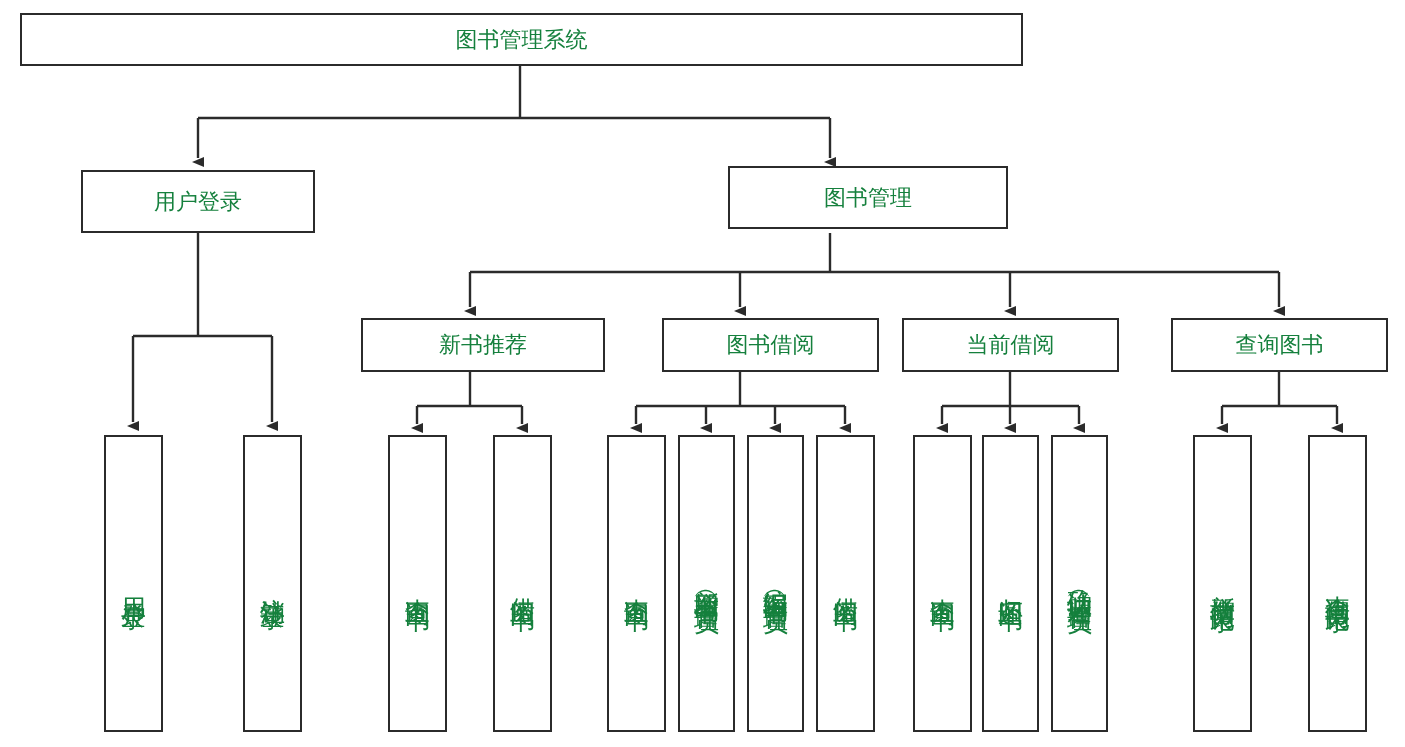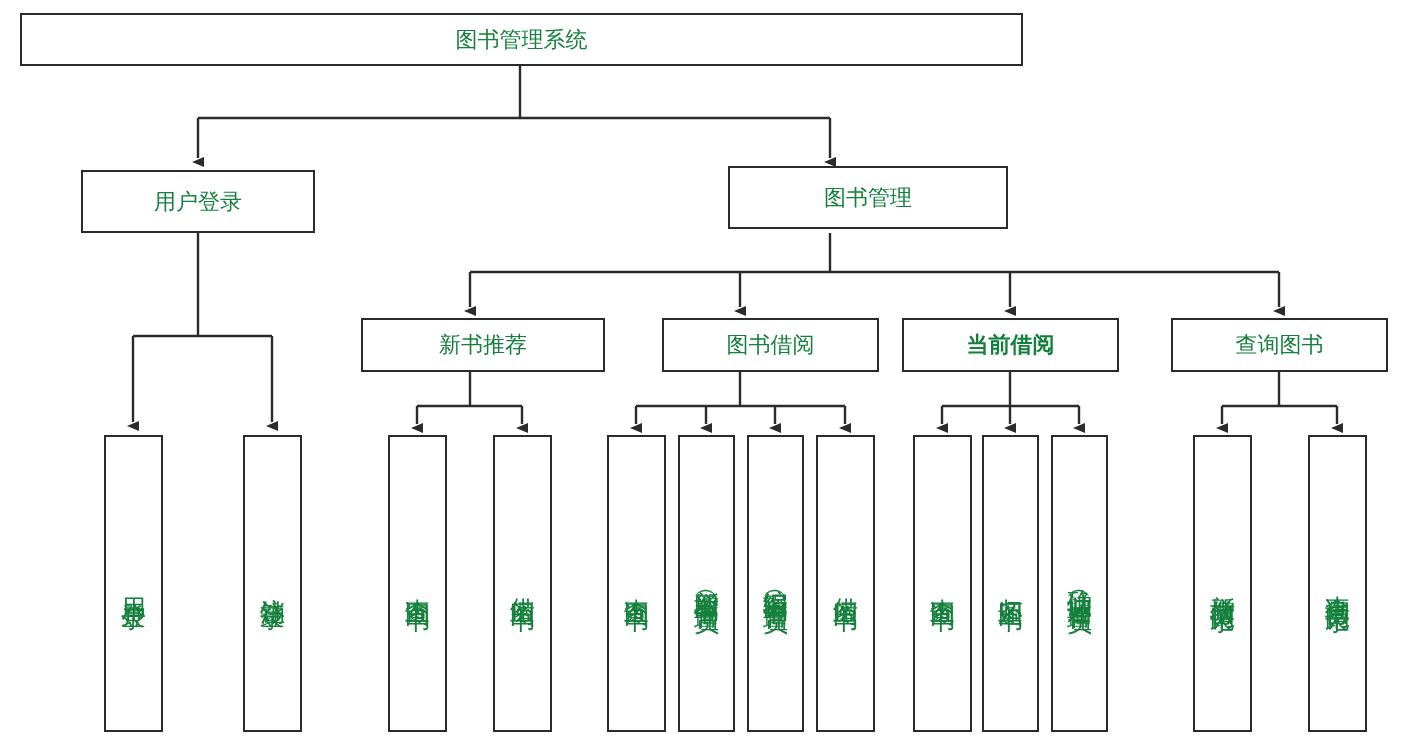--- a/index.html
+++ b/index.html
@@ -132,21 +132,21 @@
   <div class="node h-node" style="left:712px; top:166px; width:280px; height:63px;margin-left:16px;">
     <span class="node-label">图书管理</span>
   </div>
 
   <div class="node h-node" style="left:361px; top:318px; width:244px; height:54px;">
     <span class="node-label">新书推荐</span>
   </div>
   <div class="node h-node" style="left:632px; top:318px; width:217px; height:54px;margin-left:30px;">
     <span class="node-label">图书借阅</span>
   </div>
-  <div class="node h-node" style="left:902px; top:318px; width:217px; height:54px;font-weight:bold;">
+  <div class="node h-node" style="left:902px; top:318px; width:217px; height:54px;">
     <span class="node-label">当前借阅</span>
   </div>
   <div class="node h-node" style="left:1171px; top:318px; width:217px; height:54px;">
     <span class="node-label">查询图书</span>
   </div>
 
   <div class="node v-node" style="left:104px; top:435px; width:59px; height:297px;">
     <span class="node-label">用户登录</span>
   </div>
   <div class="node v-node" style="left:243px; top:435px; width:59px; height:297px;">

